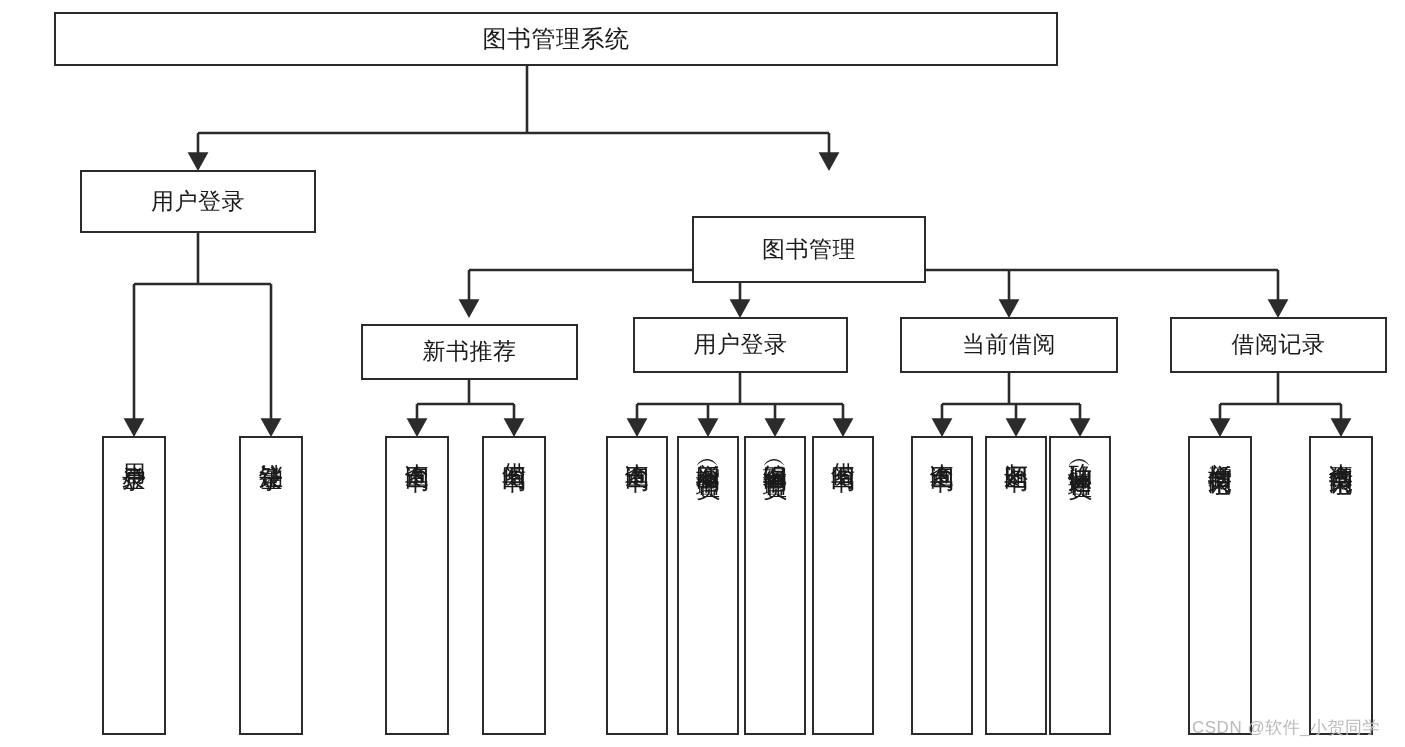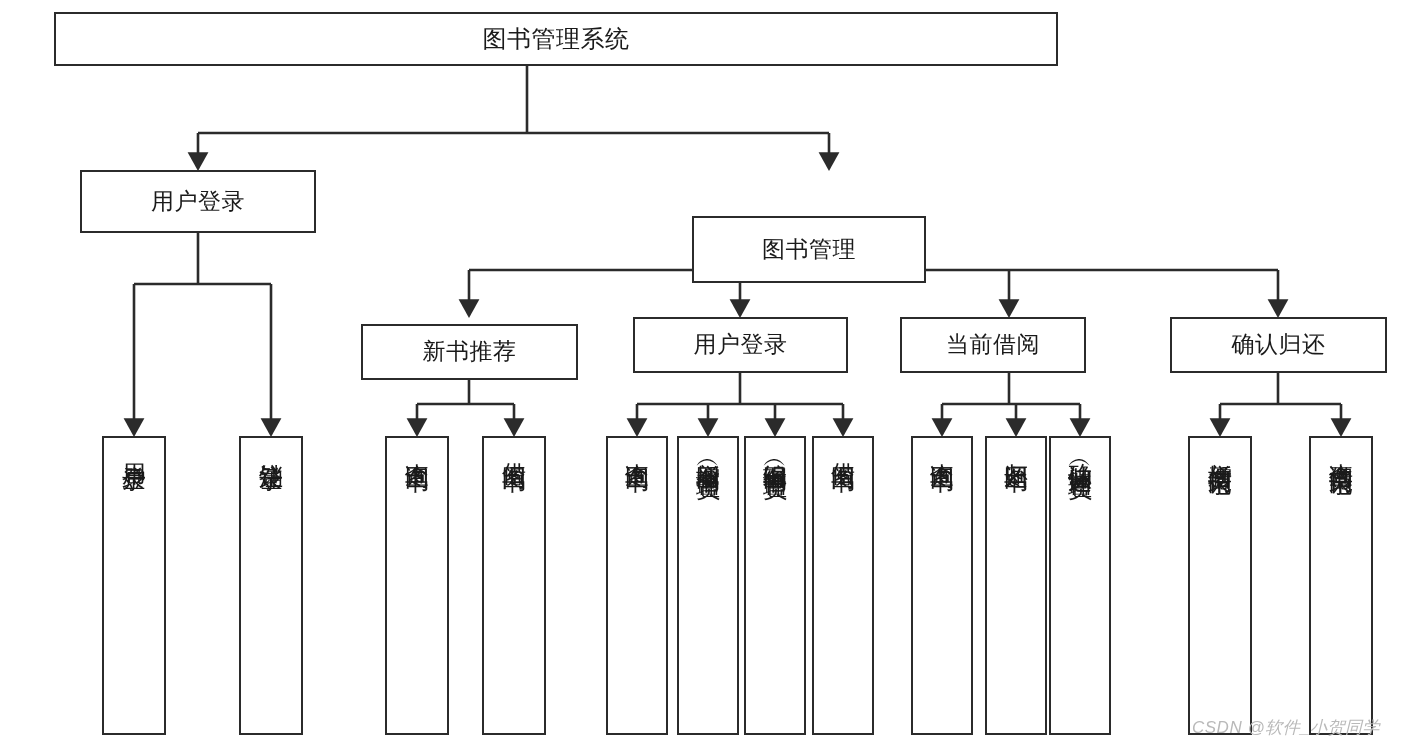--- a/index.html
+++ b/index.html
@@ -126,25 +126,25 @@
       </div>
       <div class="node horizontal level2" style="left: 692px; top: 170px; width: 234px; height: 67px; margin-top: 46px;">
         <span class="node-label">图书管理</span>
       </div>
       <div class="node horizontal level3" style="left: 361px; top: 317px; width: 217px; height: 56px; margin-top: 7px;">
         <span class="node-label">新书推荐</span>
       </div>
       <div class="node horizontal level3" style="left: 633px; top: 317px; width: 215px; height: 56px;">
         <span class="node-label">用户登录</span>
       </div>
-      <div class="node horizontal level3" style="left: 900px; top: 317px; width: 186px; height: 56px;">
+      <div class="node horizontal level3" style="left: 900px; top: 317px; width: 218px; height: 56px;">
         <span class="node-label">当前借阅</span>
       </div>
       <div class="node horizontal level3" style="left: 1170px; top: 317px; width: 217px; height: 56px;">
-        <span class="node-label">确认归还</span>
+        <span class="node-label">借阅记录</span>
       </div>
       <div class="node vertical leaf" style="left: 102px; top: 436px; width: 64px; height: 299px;">
         <span class="node-label">用户登录</span>
       </div>
       <div class="node vertical leaf" style="left: 239px; top: 436px; width: 64px; height: 299px;">
         <span class="node-label">注销登录</span>
       </div>
       <div class="node vertical leaf" style="left: 385px; top: 436px; width: 64px; height: 299px;">
         <span class="node-label">查询图书</span>
       </div>
@@ -173,15 +173,15 @@
         <span class="node-label">确认归还（管理员）</span>
       </div>
       <div class="node vertical leaf" style="left: 1188px; top: 436px; width: 64px; height: 299px;">
         <span class="node-label">新增借阅记录</span>
       </div>
       <div class="node vertical leaf" style="left: 1309px; top: 436px; width: 64px; height: 299px;">
         <span class="node-label">查询借阅记录</span>
       </div>
     </div>
 
-  <div class="watermark" style="left: 1192px; top: 716px; font-style: italic;">CSDN @软件_小贺同学</div>
+  <div class="watermark" style="left: 1192px; top: 716px;">CSDN @软件_小贺同学</div>
 
 </div>
 
 </body></html>

